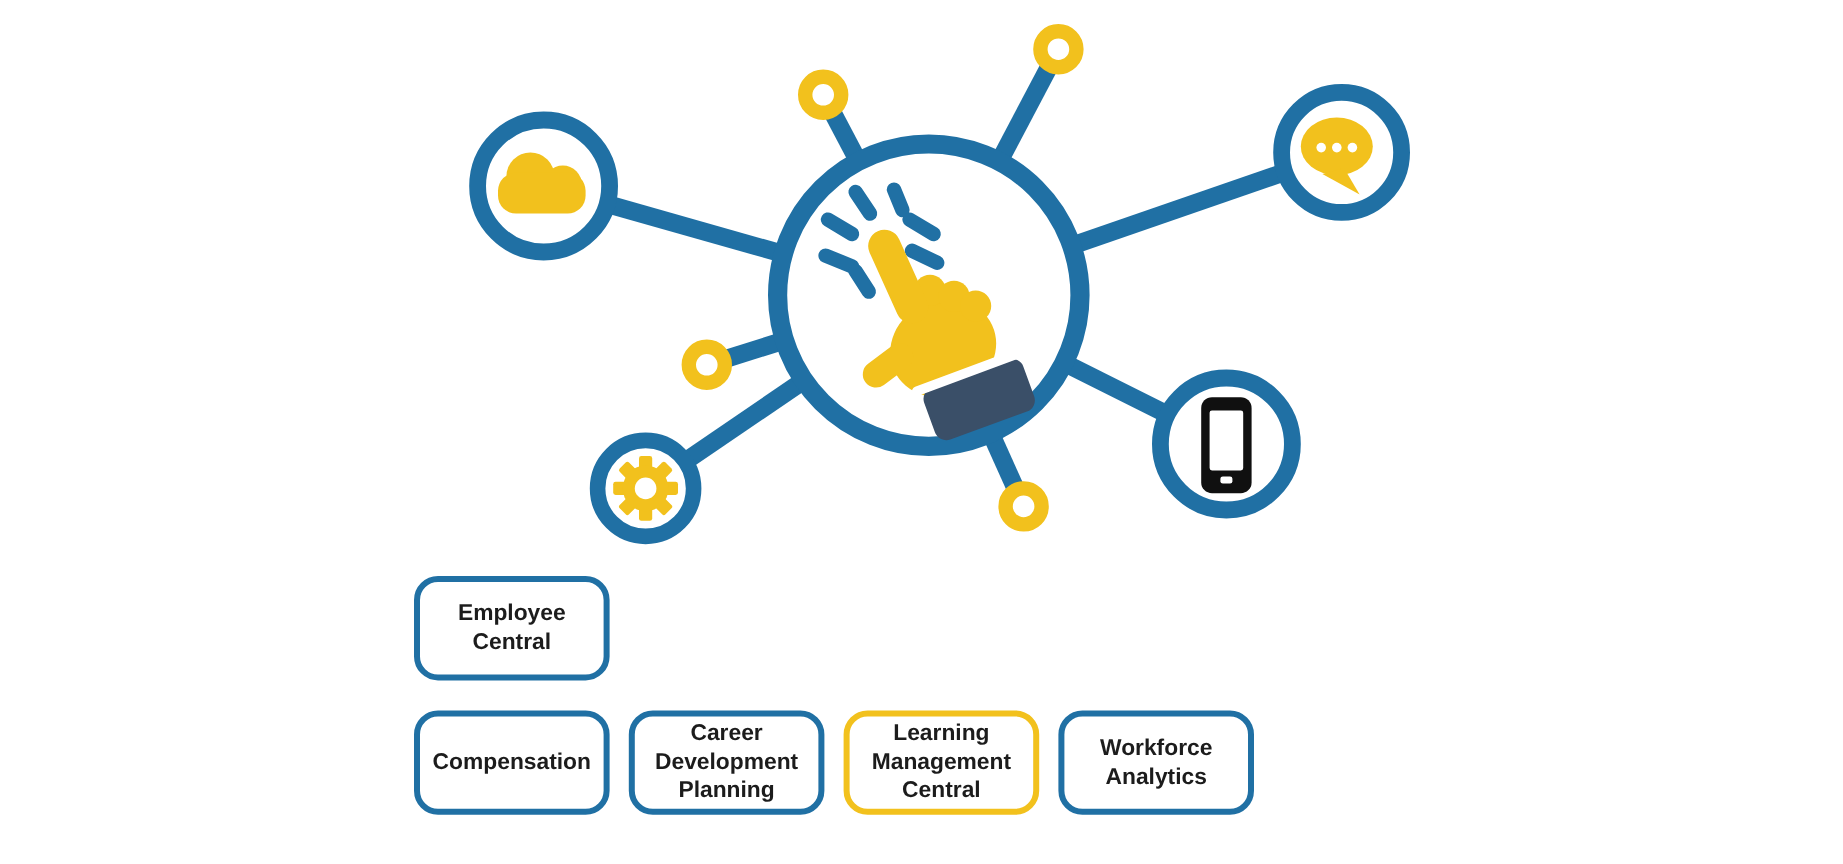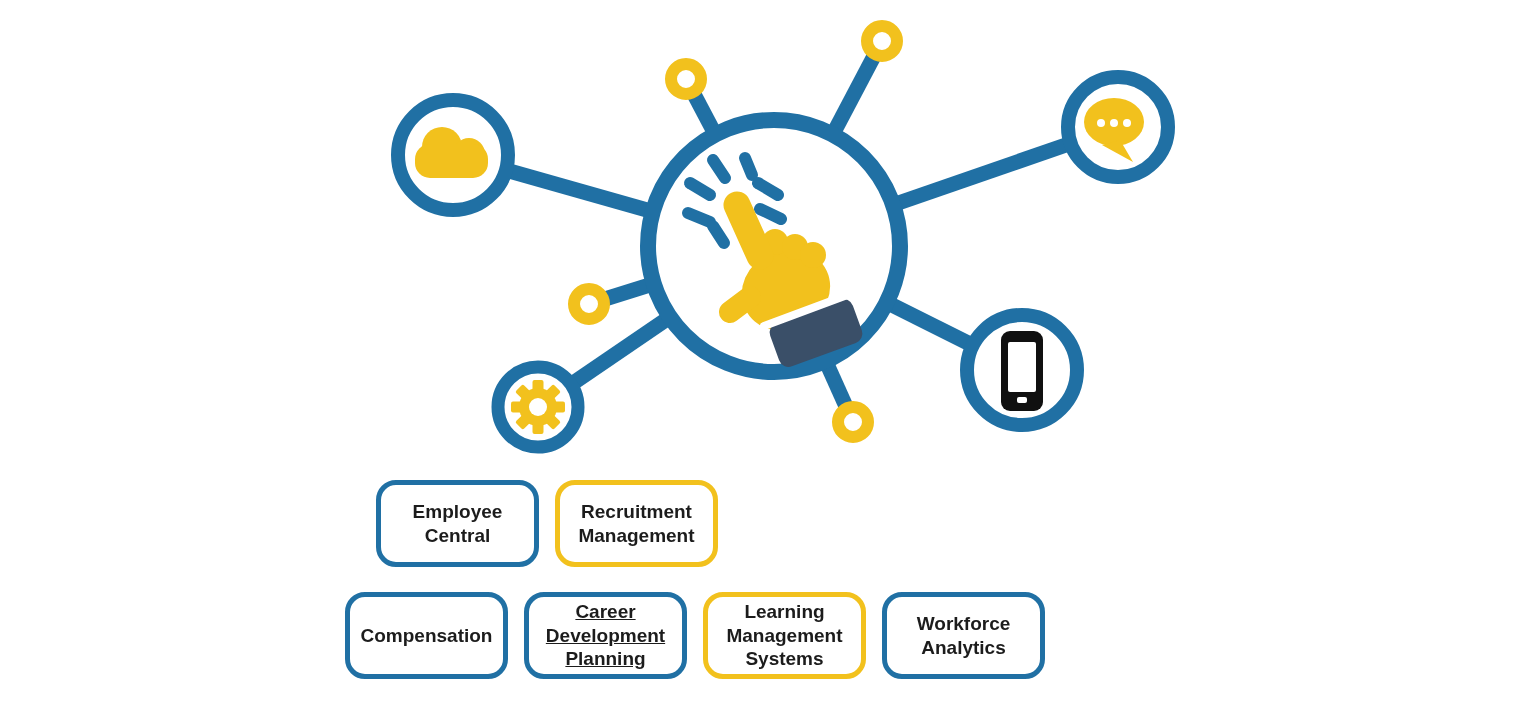--- a/index.html
+++ b/index.html
@@ -23,21 +23,21 @@
   .ray{stroke:var(--blue);stroke-width:12;stroke-linecap:round;fill:none;}
   .yellow-fill{fill:var(--yellow);}
   .white-fill{fill:#fff;}
   .black-fill{fill:var(--icon_black);}
   .cuff{fill:var(--navy);}
   .finger{stroke:var(--yellow);stroke-width:27;stroke-linecap:round;}
   .thumb{stroke:var(--yellow);stroke-width:22;stroke-linecap:round;}
   .gap-line{stroke:#fff;stroke-width:8;stroke-linecap:round;}
   
   .module-row{position:absolute;left:345px;display:flex;gap:16px;}
-  .module-row.r1{top:480px;margin-left:31px;}
+  .module-row.r1{top:480px;}
   .module-row.r2{top:592px;}
   .module-box{
     width:163px;height:87px;border:5px solid var(--blue);border-radius:20px;
     background:#fff;display:flex;align-items:center;justify-content:center;
     text-align:center;padding:3px 6px;
     font-weight:700;font-size:19px;line-height:1.25;color:var(--text);
   }
 </style>
 </head>
 <body>
@@ -132,33 +132,30 @@
       <circle class="ring-node" cx="882" cy="41" r="15"></circle>
       <circle class="ring-node" cx="589" cy="304" r="15"></circle>
       <circle class="ring-node" cx="853" cy="422" r="15"></circle>
     </g>
   </svg>
 
   <div class="module-row r1">
     <div class="module-box" style="border-color: rgb(32, 112, 164);">
       <span>Employee Central</span>
     </div>
-    <div class="module-box" style="border-color: rgb(242, 193, 29);">
-      <span>Recruitment Management</span>
-    </div>
   </div>
 
   <div class="module-row r2">
     <div class="module-box" style="border-color: rgb(32, 112, 164);">
       <span>Compensation</span>
     </div>
-    <div class="module-box" style="border-color: rgb(32, 112, 164); text-decoration: underline;">
+    <div class="module-box" style="border-color: rgb(32, 112, 164);">
       <span>Career Development Planning</span>
     </div>
     <div class="module-box" style="border-color: rgb(242, 193, 29);">
-      <span>Learning Management Systems</span>
+      <span>Learning Management Central</span>
     </div>
     <div class="module-box" style="border-color: rgb(32, 112, 164);">
       <span>Workforce Analytics</span>
     </div>
   </div>
 
 </div>
 
 </body></html>

